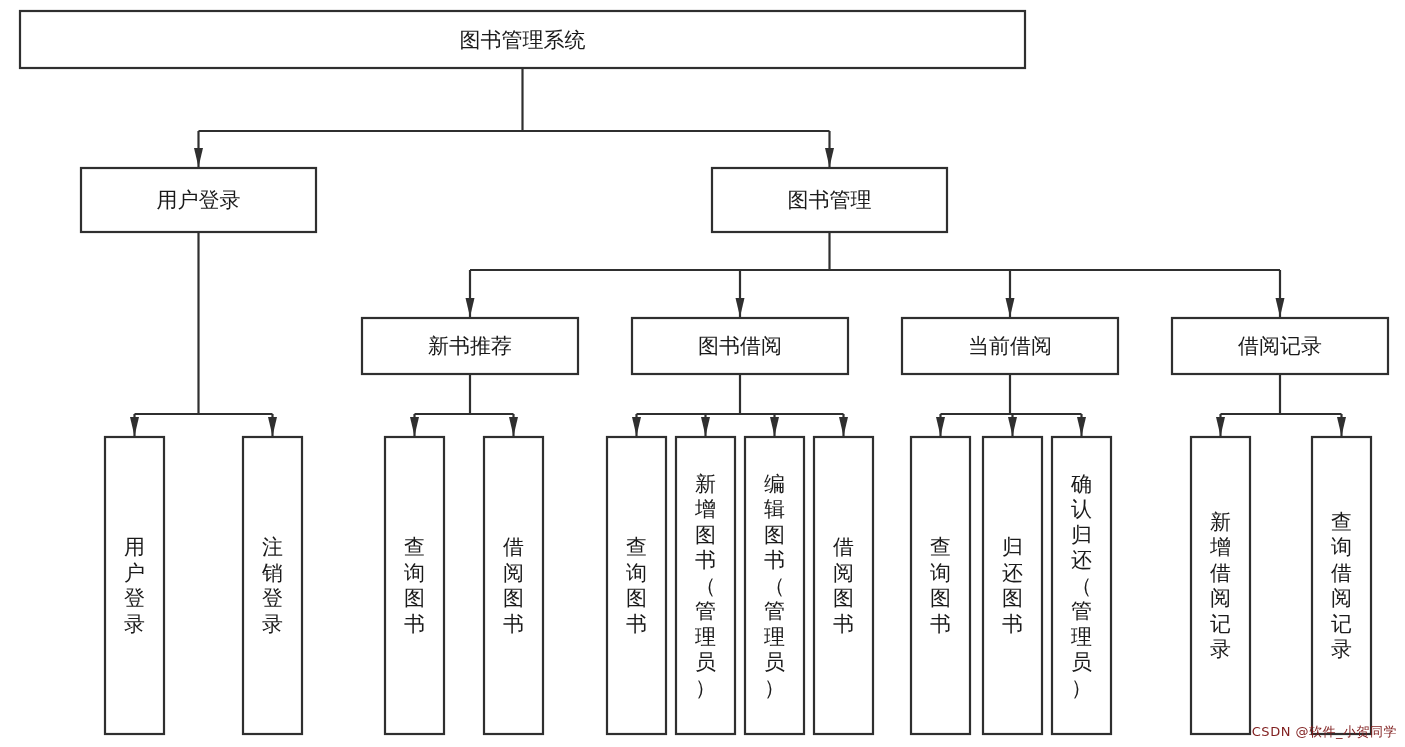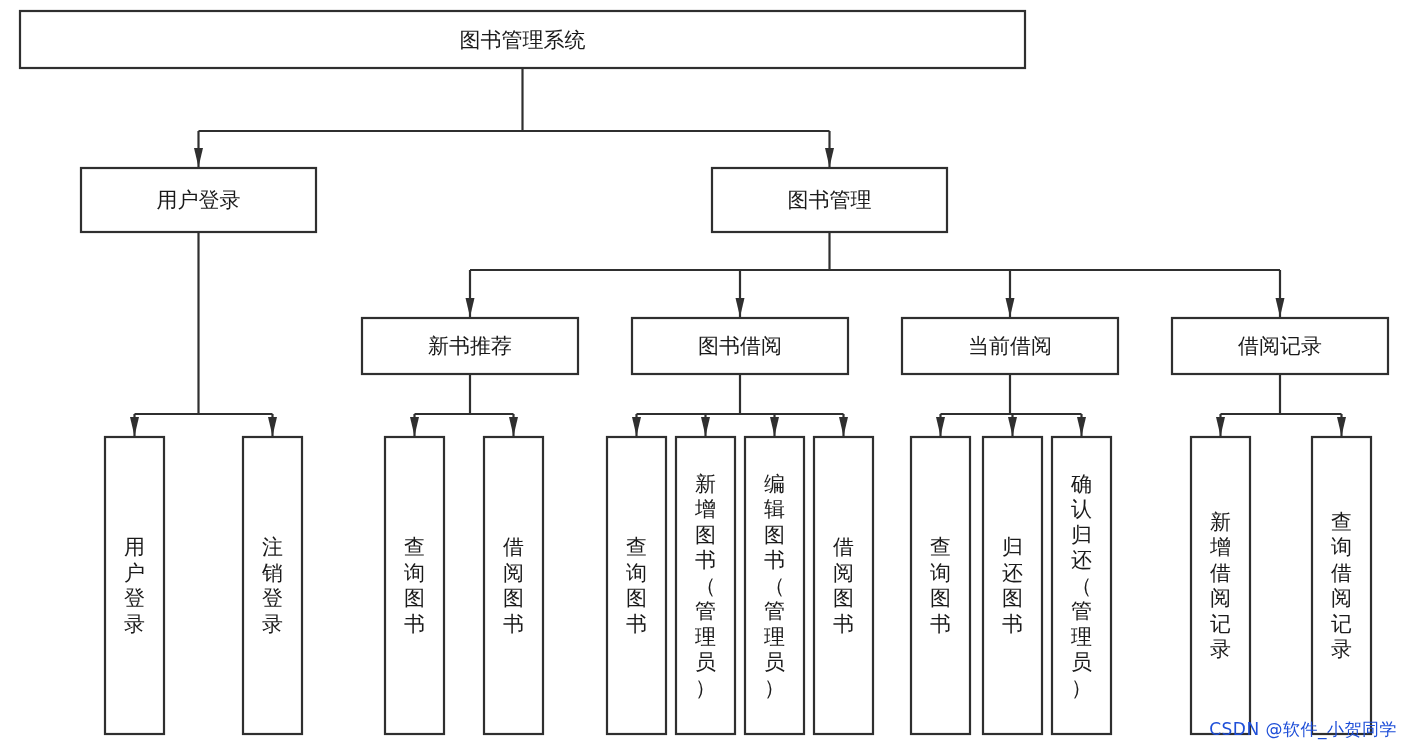--- a/index.html
+++ b/index.html
@@ -53,22 +53,22 @@
     font-family: "DejaVu Sans", "Liberation Sans", sans-serif;
     font-size: 21px;
     fill: #1a1a1a;
     text-anchor: middle;
   }
   .watermark {
     position: absolute;
     right: 8px;
     bottom: 6px;
     font-family: "DejaVu Sans", "Liberation Sans", sans-serif;
-    font-size: 17px;
-    color: #1d4ed8;
+    font-size: 13px;
+    color: #7f1d1d;
     letter-spacing: 0.5px;
     white-space: nowrap;
     user-select: none;
   }
 </style>
 </head>
 <body>
 
 <div id="diagram-root">
   <svg class="diagram" viewBox="0 0 1405 747">

